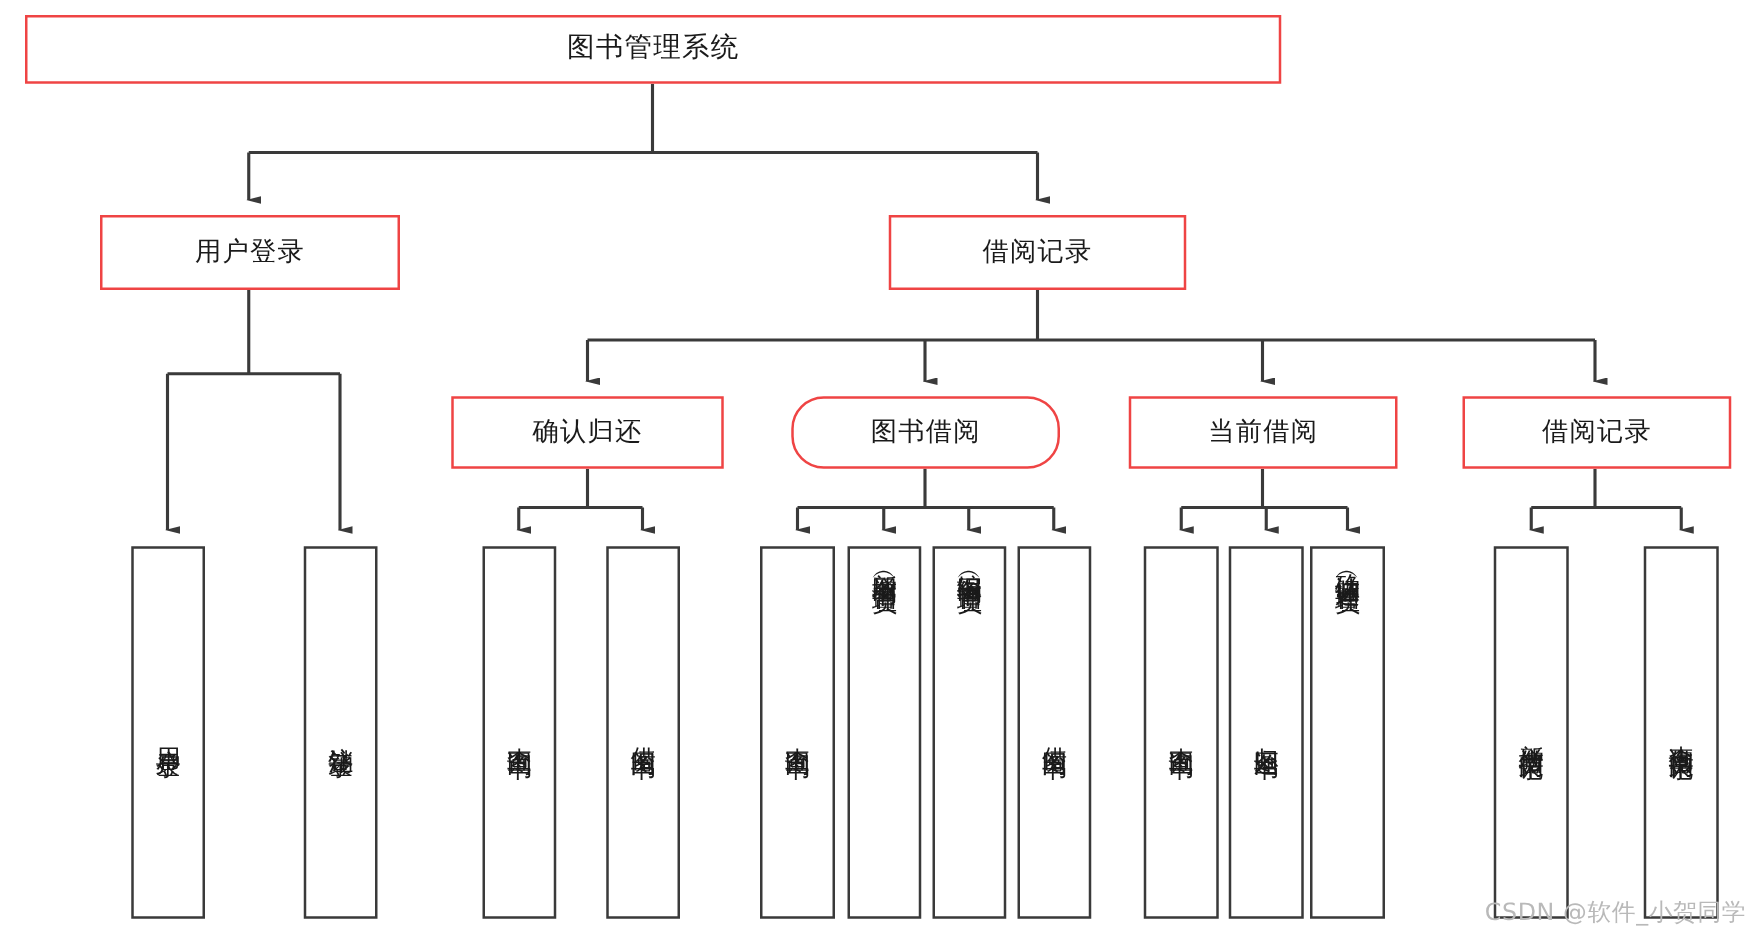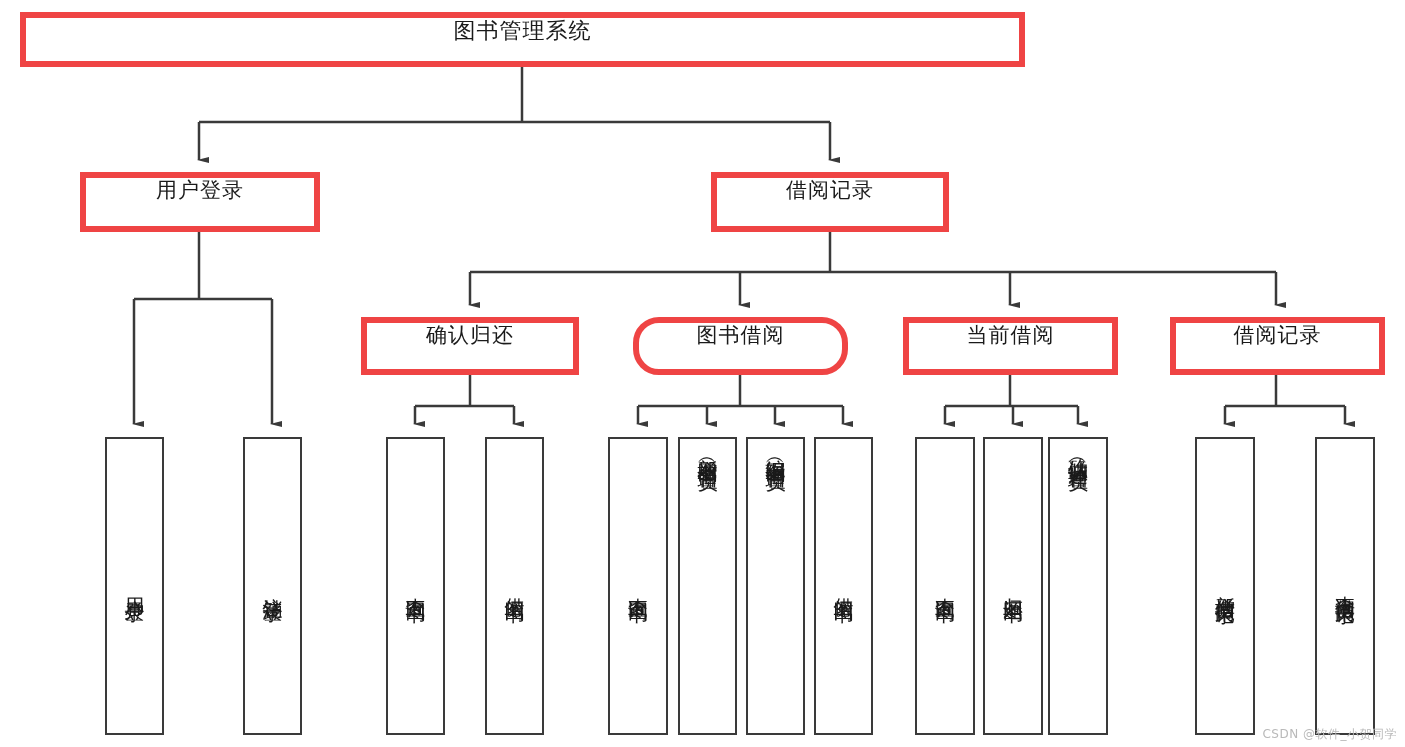--- a/index.html
+++ b/index.html
@@ -13,24 +13,24 @@
   #canvas {
     position: relative;
     width: 1405px;
     height: 747px;
     background: #ffffff;
     overflow: hidden;
   }
   .node {
     position: absolute;
     box-sizing: border-box;
-    border: 6px solid #ef4444;
+    border: 2px solid #ef4444;
     background: #ffffff;
     display: flex;
-    align-items: flex-start;
+    align-items: center;
     justify-content: center;
     color: #1a1a1a;
   }
   .node.horiz {
     font-size: 21px;
     line-height: 1.2;
     letter-spacing: 1px;
   }
   .node.root {
     font-size: 22px;
@@ -63,21 +63,21 @@
     left: 0;
     top: 0;
     width: 1405px;
     height: 747px;
     pointer-events: none;
   }
   .watermark {
     position: absolute;
     right: 8px;
     bottom: 4px;
-    font-size: 12px;
+    font-size: 19px;
     color: #b9b9b9;
     letter-spacing: 0.5px;
     white-space: nowrap;
   }
 </style>
 </head>
 <body>
 
 <div id="canvas">
 

